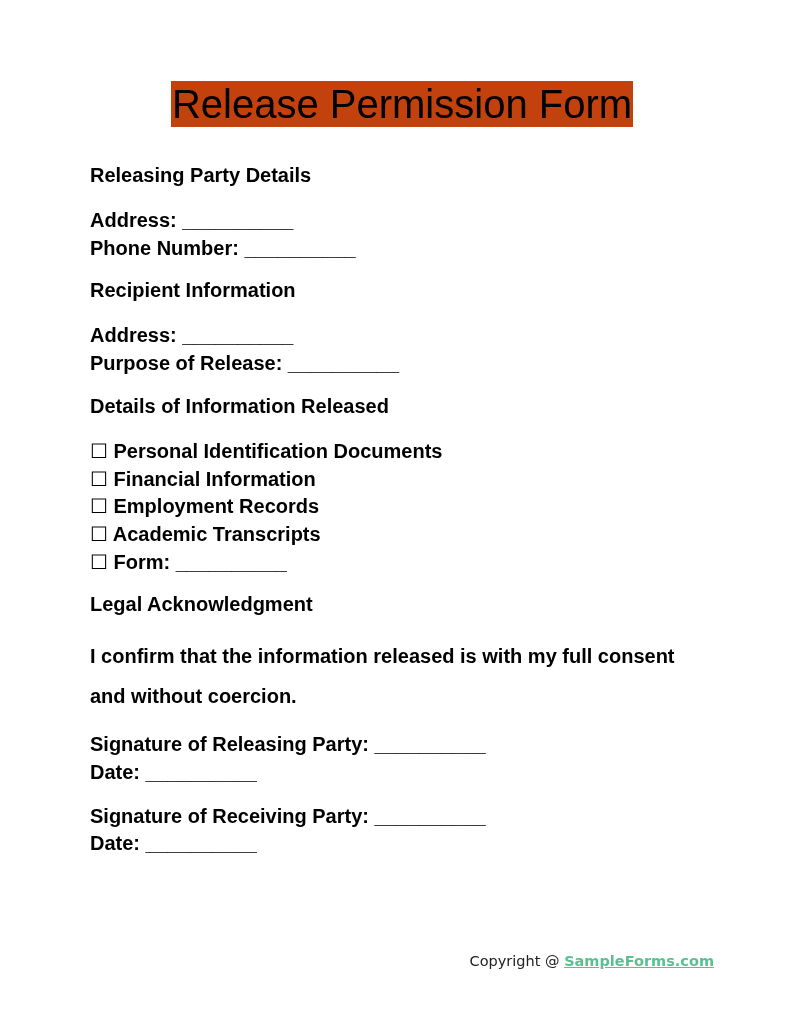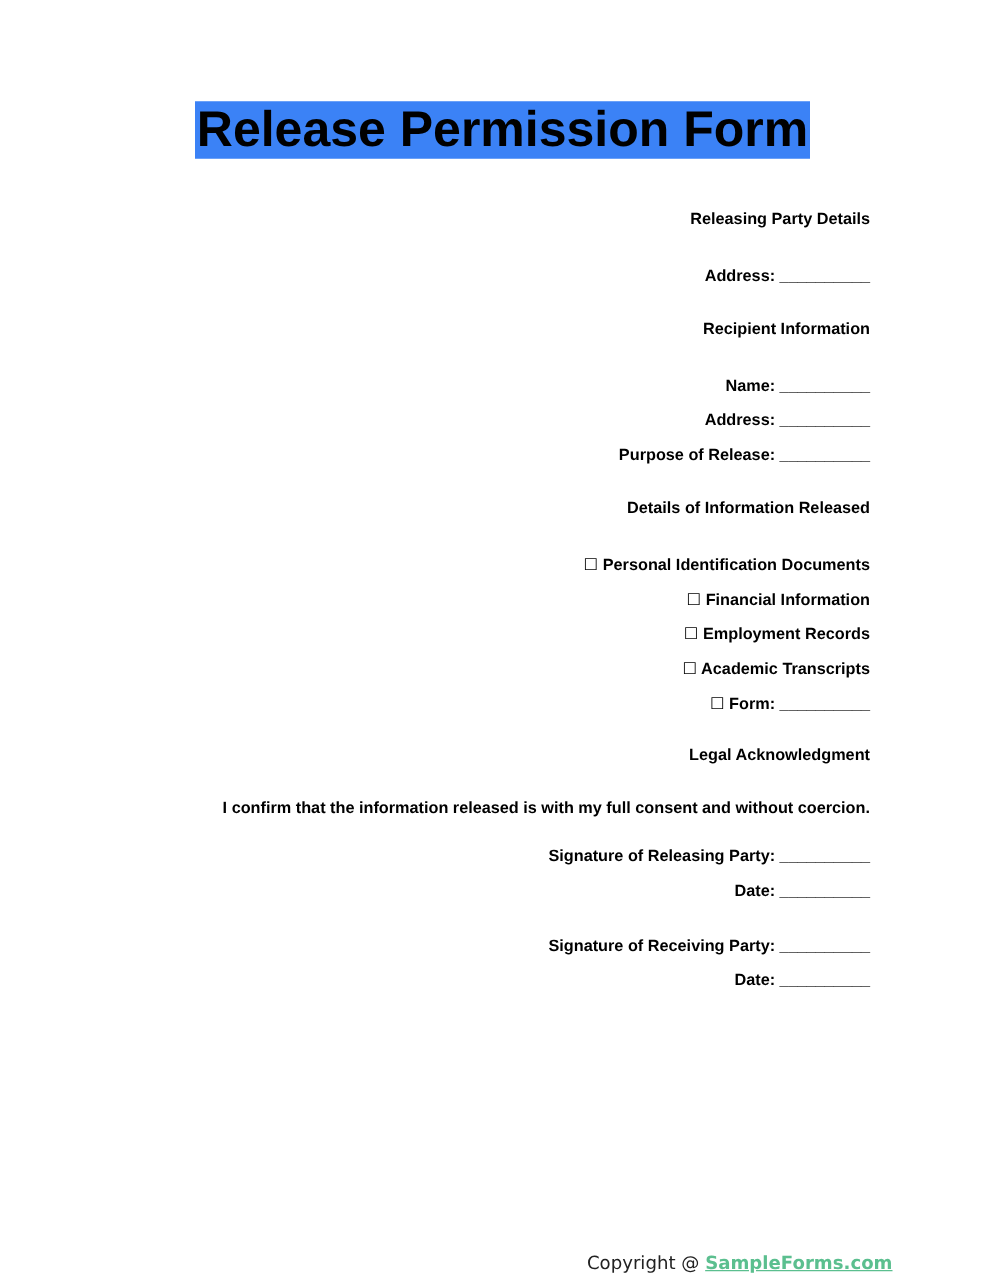--- a/index.html
+++ b/index.html
@@ -1,46 +1,46 @@
 <!DOCTYPE html>
 <html><head>
 <meta charset="utf-8">
 <style>
   html, body { margin: 0; padding: 0; background: #ffffff; }
   body { width: 804px; height: 1025px; position: relative; overflow: hidden;
          font-family: "Liberation Sans", sans-serif; color: #000; }
   .title-wrap { position: absolute; top: 81px; left: 0; width: 804px; text-align: center; }
-  .title { display: inline-block; background: #3b82f6; font-weight: bold; font-size: 40px;
+  .title { display: inline-block; background: #c2410c; font-weight: normal; font-size: 40px;
            line-height: 46px; padding: 0 1px; letter-spacing: 0px; }
-  .content { position: absolute; left: 76px; top: 163px; width: 620px; font-weight: bold; font-size: 13px; text-align: right; }
+  .content { position: absolute; left: 90px; top: 163px; width: 620px; font-weight: bold; font-size: 20px; }
   .line { line-height: 27.7px; white-space: pre; }
   .heading { line-height: 24px; margin-bottom: 20px; }
   .section { margin-bottom: 16px; }
-  .para { line-height: 20px; white-space: normal; margin-bottom: 15px; }
+  .para { line-height: 40px; white-space: normal; margin-bottom: 15px; }
   .box { font-weight: normal; }
-  .footer { position: absolute; top: 1001px; right: 90px; font-size: 15px; font-family: "DejaVu Sans", sans-serif; }
+  .footer { position: absolute; top: 952px; right: 90px; font-size: 15px; font-family: "DejaVu Sans", sans-serif; }
   .footer .txt { color: #222; font-size: 14.5px; }
   .footer a { color: #5bbf8f; font-weight: bold; text-decoration: underline; font-size: 14.5px; }
 </style>
 </head>
 <body>
 
 <div class="title-wrap">
   <span class="title">Release Permission Form</span>
 </div>
 
 <div class="content">
   <div class="section">
     <div class="heading">Releasing Party Details</div>
     <div class="line">Address: __________</div>
+    <div class="line">Phone Number: __________</div>
   </div>
 
   <div class="section">
     <div class="heading">Recipient Information</div>
-    <div class="line">Name: __________</div>
     <div class="line">Address: __________</div>
     <div class="line">Purpose of Release: __________</div>
   </div>
 
   <div class="section">
     <div class="heading">Details of Information Released</div>
     <div class="line"><span class="box">☐</span> <span>Personal Identification Documents</span></div>
     <div class="line"><span class="box">☐</span> <span>Financial Information</span></div>
     <div class="line"><span class="box">☐</span> <span>Employment Records</span></div>
     <div class="line"><span class="box">☐</span> <span>Academic Transcripts</span></div>

